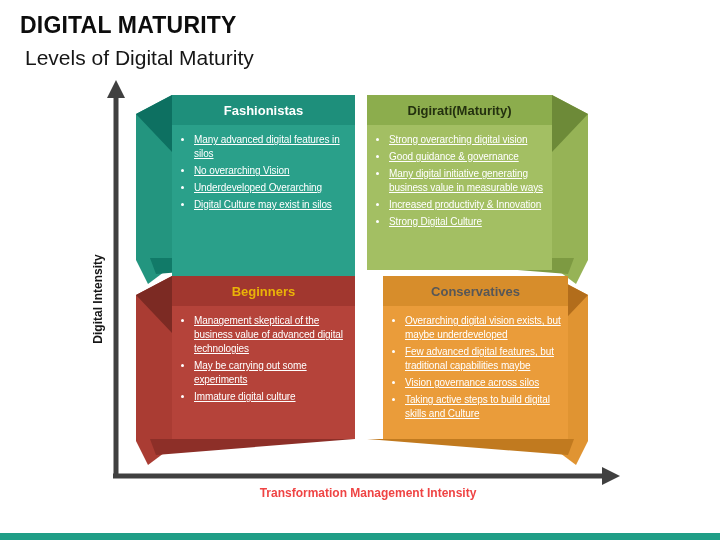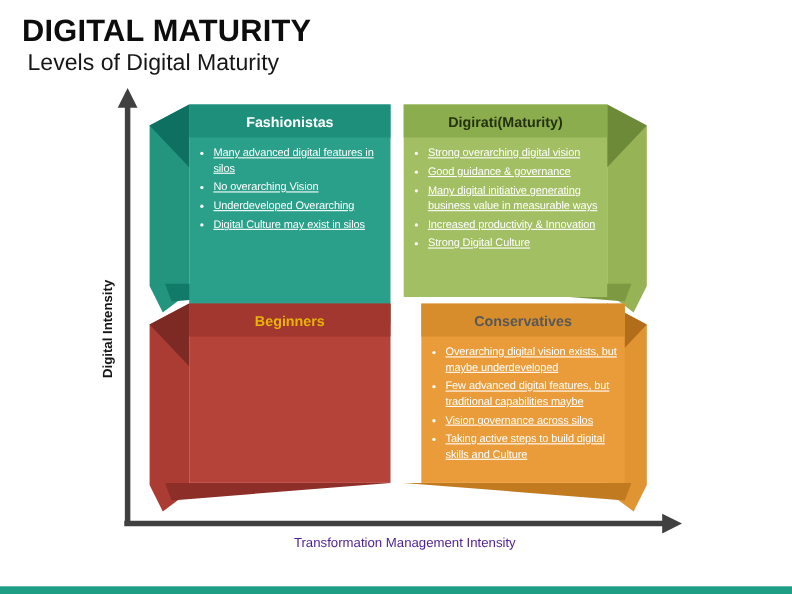--- a/index.html
+++ b/index.html
@@ -2,21 +2,21 @@
 <html><head>
 <meta charset="utf-8">
 <style>
   html,body{margin:0;padding:0;background:#fff;}
   .stage{
     position:relative;width:720px;height:540px;overflow:hidden;background:#ffffff;
     font-family:"Liberation Sans",sans-serif;
   }
   .page-title{
     position:absolute;left:20px;top:12px;margin:0;
-    font-size:28px;font-weight:bold;color:#0d0d0d;letter-spacing:.2px;
+    font-size:23px;font-weight:bold;color:#0d0d0d;letter-spacing:.2px;
   }
   .page-subtitle{
     position:absolute;left:25px;top:46px;margin:0;
     font-size:21px;font-weight:normal;color:#161616;
   }
   .diagram-svg{position:absolute;left:0;top:0;width:720px;height:540px;}
   .panel{position:absolute;box-sizing:border-box;}
   .panel-tl{left:172px;top:95px;width:183px;height:199px;}
   .panel-tr{left:367px;top:95px;width:185px;height:175px;}
   .panel-bl{left:172px;top:276px;width:183px;height:163px;}
@@ -32,21 +32,21 @@
     letter-spacing:-0.1px;
     text-decoration:underline;
   }
   .y-axis-label{
     position:absolute;left:-2px;top:292px;width:200px;text-align:center;
     transform:rotate(-90deg);
     font-size:12px;font-weight:bold;color:#161616;
   }
   .x-axis-label{
     position:absolute;left:168px;top:486px;width:400px;text-align:center;
-    font-size:12px;font-weight:normal;color:#4c1d95;
+    font-size:12px;font-weight:bold;color:#ef4444;
   }
   .footer-bar{position:absolute;left:0;bottom:0;width:720px;height:7px;}
 </style>
 </head>
 <body>
 
 <div class="stage">
 
   <h1 class="page-title">DIGITAL MATURITY</h1>
   <h2 class="page-subtitle">Levels of Digital Maturity</h2>
@@ -101,20 +101,27 @@
           <li>Increased productivity &amp; Innovation</li>
           <li>Strong Digital Culture</li>
         </ul>
     </div>
   </div>
 
   <div class="panel panel-bl" style="background-color: rgb(181, 67, 58);">
     <div class="panel-header" style="background-color: rgb(161, 55, 47);">
       <span style="color: #eab308;">Beginners</span>
     </div>
+    <div class="panel-body">
+      <ul>
+          <li>Management skeptical of the business value of advanced digital technologies</li>
+          <li>May be carrying out some experiments</li>
+          <li>Immature digital culture</li>
+        </ul>
+    </div>
   </div>
 
   <div class="panel panel-br" style="background-color: rgb(234, 156, 58); margin-left: 16px;">
     <div class="panel-header" style="background-color: rgb(215, 141, 43);">
       <span style="color: rgb(87, 87, 87);">Conservatives</span>
     </div>
     <div class="panel-body">
       <ul>
           <li>Overarching digital vision exists, but maybe underdeveloped</li>
           <li>Few advanced digital features, but traditional capabilities maybe</li>

